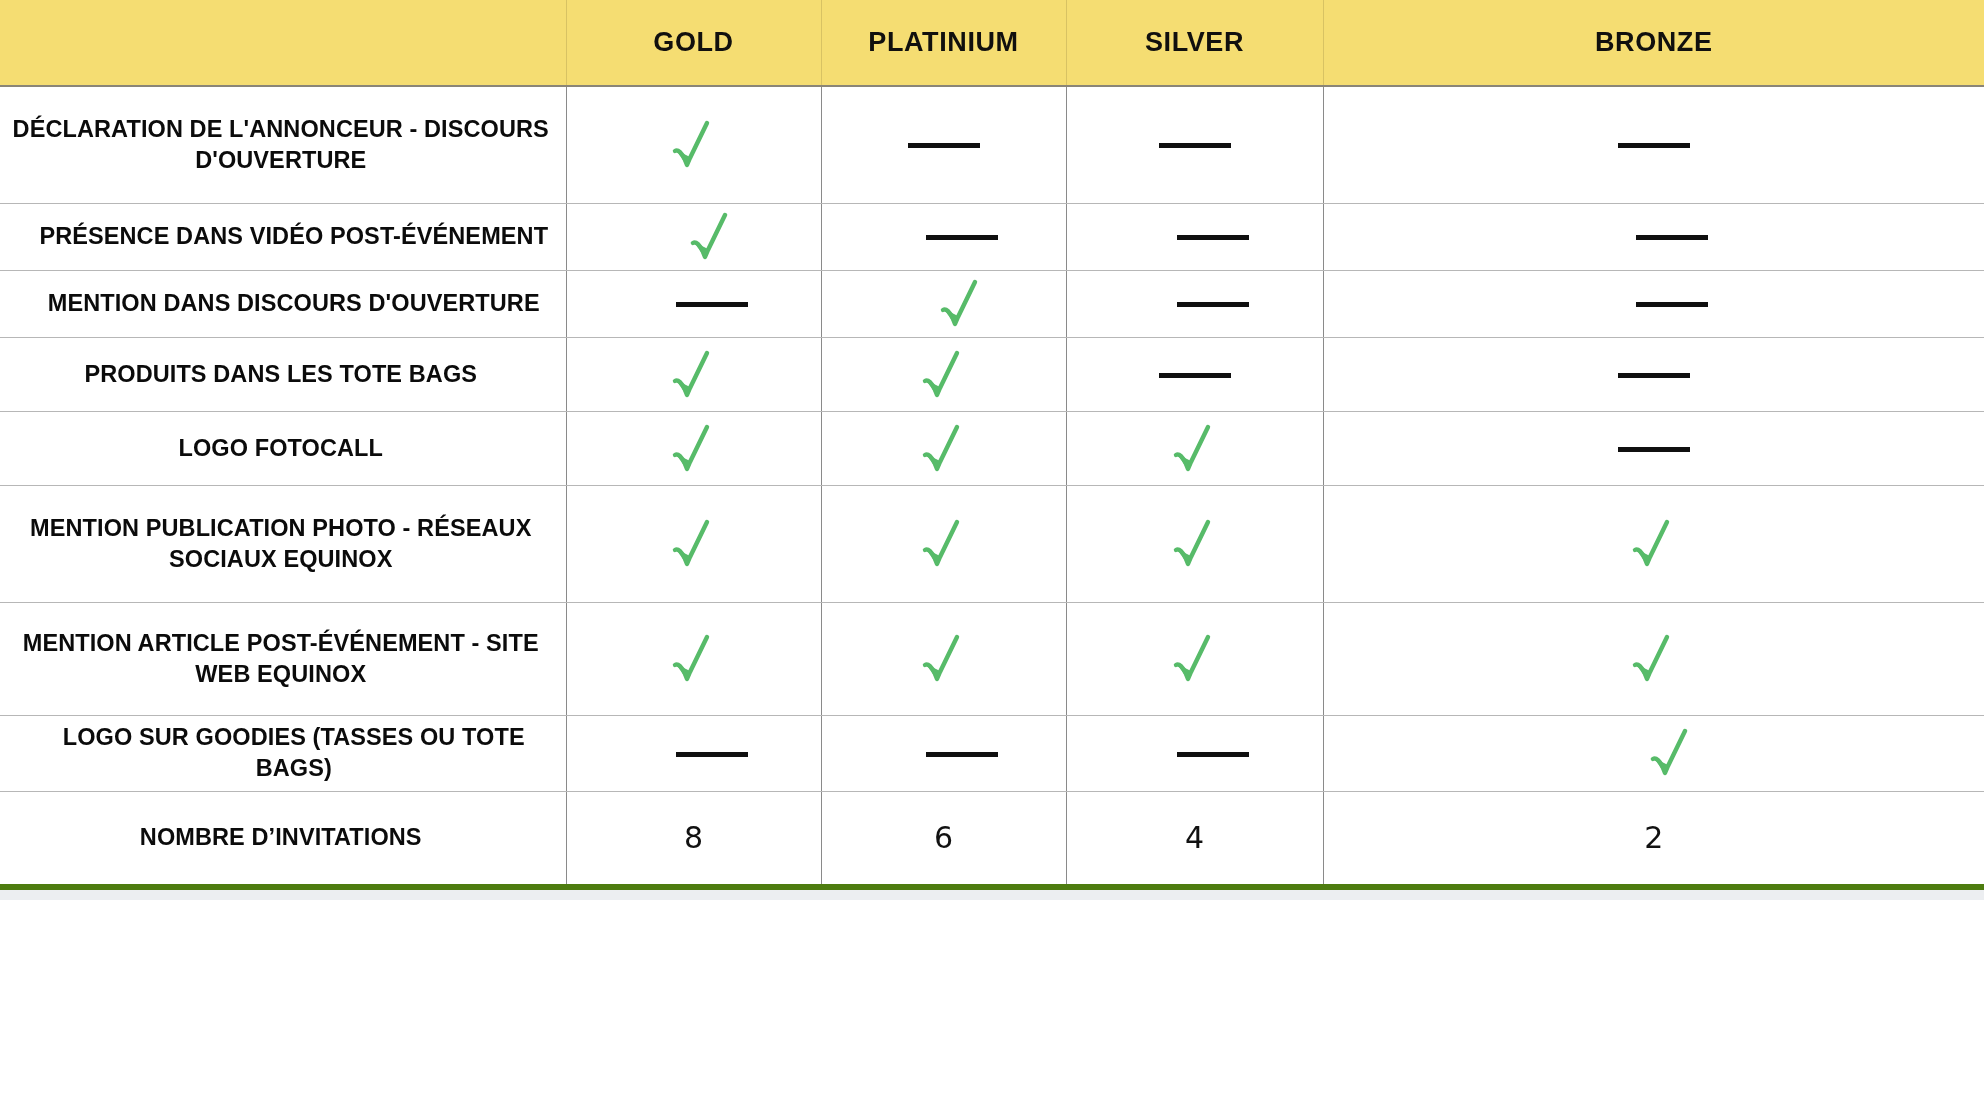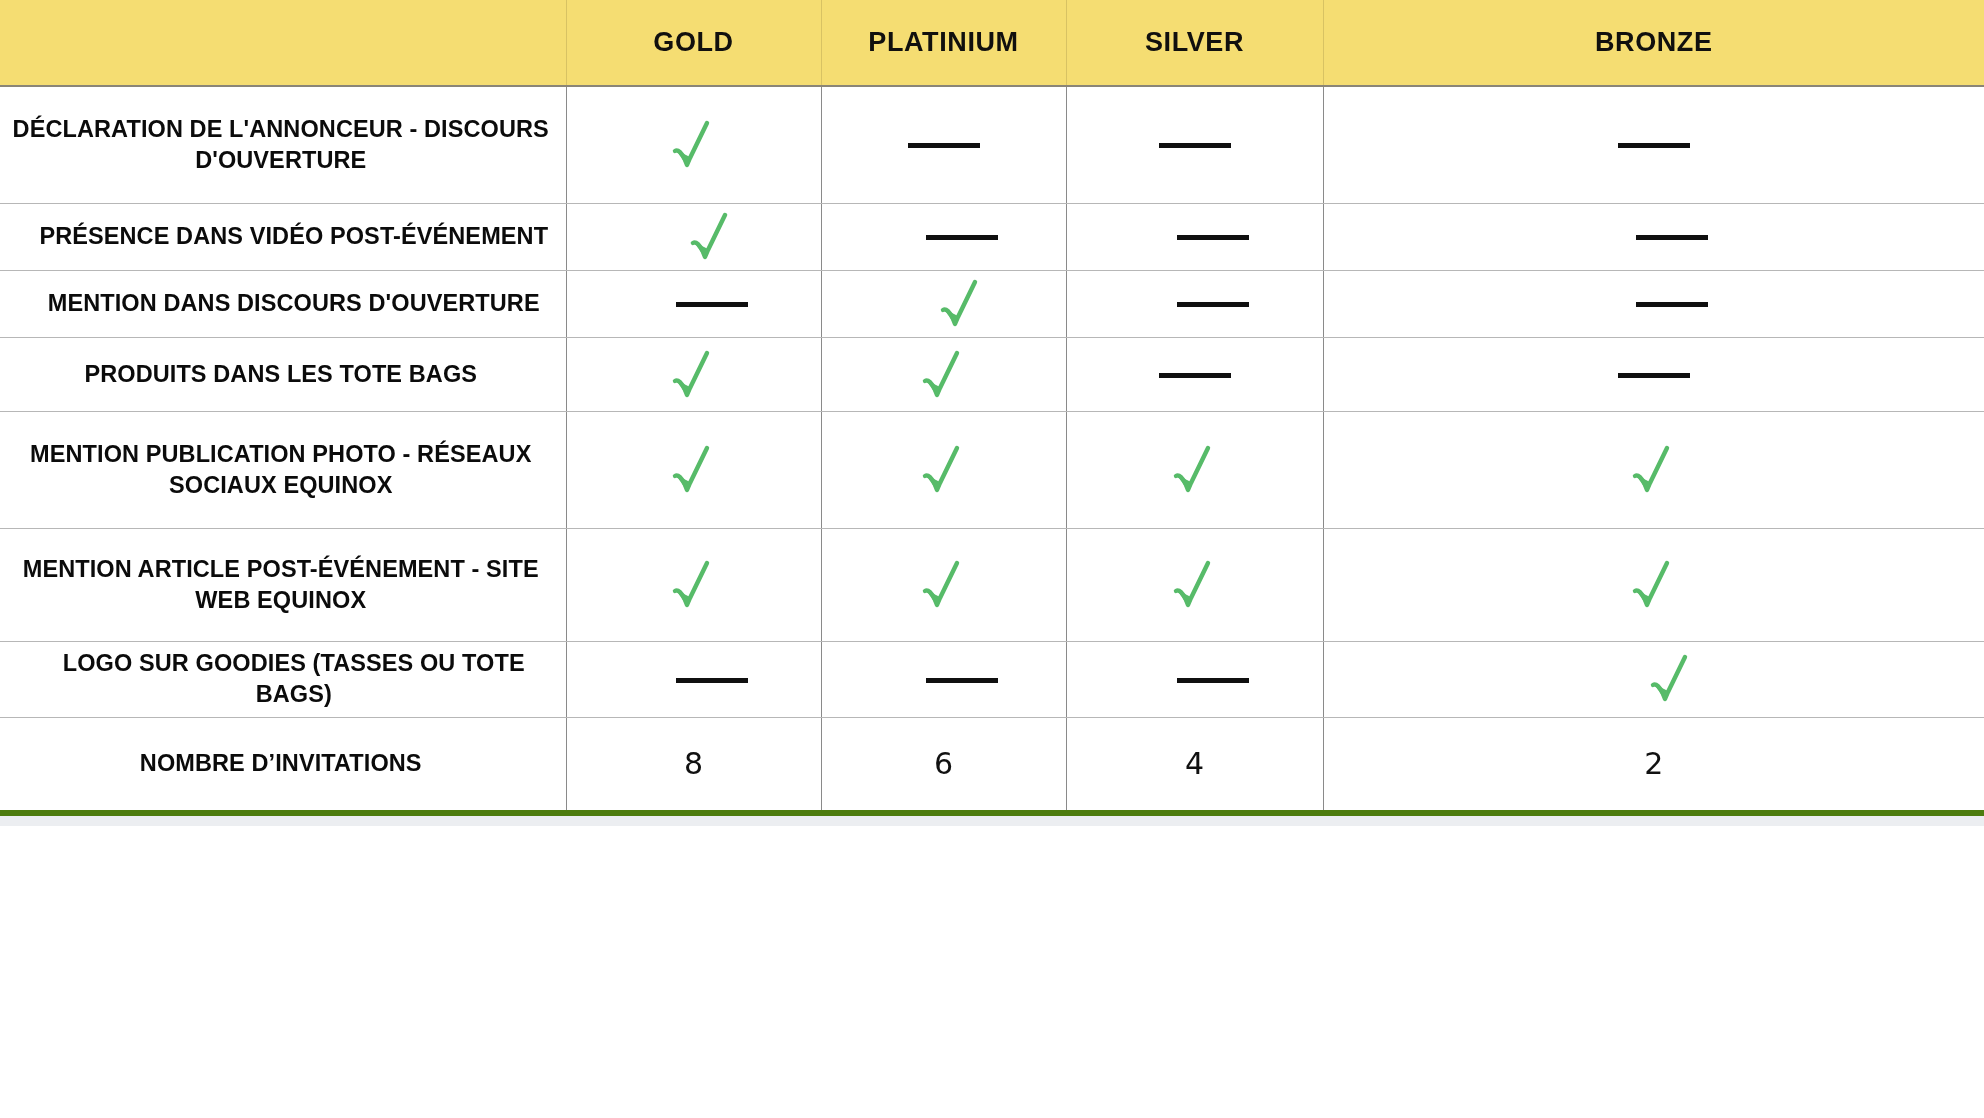--- a/index.html
+++ b/index.html
@@ -154,20 +154,36 @@
             <path d="M4 36 C7 34 11 38 14 45 L16 50 L19 43 L36 8" fill="none" stroke="#57bb69" stroke-width="4.4" stroke-linecap="round" stroke-linejoin="round"></path>
             <path d="M5 35 L16 51 L19 42 Z" fill="#57bb69"></path>
           </svg></td>
         <td class="mark-cell"><svg class="check-glyph" viewBox="0 0 46 60">
             <path d="M4 36 C7 34 11 38 14 45 L16 50 L19 43 L36 8" fill="none" stroke="#57bb69" stroke-width="4.4" stroke-linecap="round" stroke-linejoin="round"></path>
             <path d="M5 35 L16 51 L19 42 Z" fill="#57bb69"></path>
           </svg></td>
         <td class="mark-cell"><span class="dash-glyph"></span></td>
         <td class="mark-cell"><span class="dash-glyph"></span></td>
       </tr>
+      <tr class="data-row r-med">
+        <td class="label-cell">LOGO FOTOCALL</td>
+        <td class="mark-cell"><svg class="check-glyph" viewBox="0 0 46 60">
+            <path d="M4 36 C7 34 11 38 14 45 L16 50 L19 43 L36 8" fill="none" stroke="#57bb69" stroke-width="4.4" stroke-linecap="round" stroke-linejoin="round"></path>
+            <path d="M5 35 L16 51 L19 42 Z" fill="#57bb69"></path>
+          </svg></td>
+        <td class="mark-cell"><svg class="check-glyph" viewBox="0 0 46 60">
+            <path d="M4 36 C7 34 11 38 14 45 L16 50 L19 43 L36 8" fill="none" stroke="#57bb69" stroke-width="4.4" stroke-linecap="round" stroke-linejoin="round"></path>
+            <path d="M5 35 L16 51 L19 42 Z" fill="#57bb69"></path>
+          </svg></td>
+        <td class="mark-cell"><svg class="check-glyph" viewBox="0 0 46 60">
+            <path d="M4 36 C7 34 11 38 14 45 L16 50 L19 43 L36 8" fill="none" stroke="#57bb69" stroke-width="4.4" stroke-linecap="round" stroke-linejoin="round"></path>
+            <path d="M5 35 L16 51 L19 42 Z" fill="#57bb69"></path>
+          </svg></td>
+        <td class="mark-cell"><span class="dash-glyph"></span></td>
+      </tr>
       <tr class="data-row r-tall">
         <td class="label-cell">MENTION PUBLICATION PHOTO - RÉSEAUX SOCIAUX EQUINOX</td>
         <td class="mark-cell"><svg class="check-glyph" viewBox="0 0 46 60">
             <path d="M4 36 C7 34 11 38 14 45 L16 50 L19 43 L36 8" fill="none" stroke="#57bb69" stroke-width="4.4" stroke-linecap="round" stroke-linejoin="round"></path>
             <path d="M5 35 L16 51 L19 42 Z" fill="#57bb69"></path>
           </svg></td>
         <td class="mark-cell"><svg class="check-glyph" viewBox="0 0 46 60">
             <path d="M4 36 C7 34 11 38 14 45 L16 50 L19 43 L36 8" fill="none" stroke="#57bb69" stroke-width="4.4" stroke-linecap="round" stroke-linejoin="round"></path>
             <path d="M5 35 L16 51 L19 42 Z" fill="#57bb69"></path>
           </svg></td>

